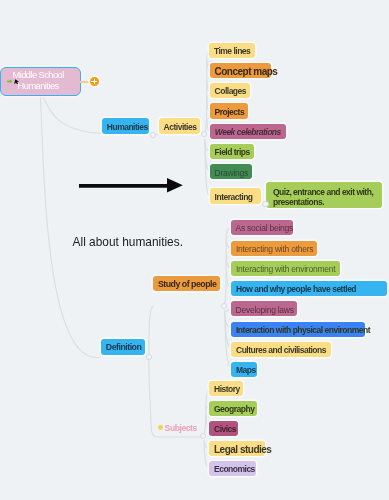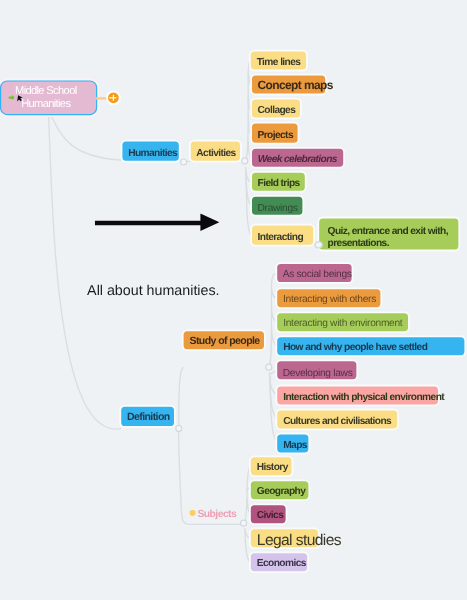--- a/index.html
+++ b/index.html
@@ -148,21 +148,21 @@
       </div>
       <div class="node" style="left: 231px; top: 260.7px; width: 108.7px; height: 15.3px; background: rgb(166, 204, 90);">
         <span style="color: rgb(76, 95, 41); font-size: 8.5px; font-weight: normal; letter-spacing: -0.25px; padding: 1.4px 5px 0px;">Interacting with environment</span>
       </div>
       <div class="node" style="left: 231px; top: 281.1px; width: 156px; height: 15.3px; background: rgb(53, 180, 240);">
         <span style="color: rgb(23, 56, 77); font-size: 8.5px; font-weight: bold; letter-spacing: -0.5px; padding: 1.4px 5px 0px;">How and why people have settled</span>
       </div>
       <div class="node" style="left: 230.6px; top: 301.2px; width: 66.1px; height: 15.3px; background: rgb(188, 103, 144);">
         <span style="color: rgb(87, 48, 68); font-size: 8.5px; font-weight: normal; letter-spacing: -0.25px; padding: 1.4px 5px 0px;">Developing laws</span>
       </div>
-      <div class="node" style="left: 231px; top: 321.6px; width: 134px; height: 15.3px; background: #fca5a5;">
+      <div class="node" style="left: 231px; top: 321.6px; width: 134px; height: 15.3px; background: #3b82f6;">
         <span style="color: rgb(46, 58, 24); font-size: 8.5px; font-weight: bold; letter-spacing: -0.5px; padding: 1.4px 5px 0px;">Interaction with physical environment</span>
       </div>
       <div class="node" style="left: 231px; top: 341.7px; width: 99.6px; height: 15.3px; background: rgb(251, 221, 134);">
         <span style="color: rgb(58, 58, 42); font-size: 8.5px; font-weight: bold; letter-spacing: -0.5px; padding: 1.4px 5px 0px;">Cultures and civilisations</span>
       </div>
       <div class="node" style="left: 231px; top: 361.8px; width: 26.3px; height: 15.3px; background: rgb(53, 180, 240);">
         <span style="color: rgb(23, 56, 77); font-size: 8.5px; font-weight: bold; letter-spacing: -0.5px; padding: 1.4px 5px 0px;">Maps</span>
       </div>
       <div class="node" style="left: 100.8px; top: 339px; width: 44.2px; height: 15.5px; background: rgb(53, 180, 240);">
         <span style="color: rgb(29, 59, 78); font-size: 8.8px; font-weight: bold; letter-spacing: -0.5px; padding: 1.4px 5px 0px;">Definition</span>
@@ -170,21 +170,21 @@
       <div class="node" style="left: 209px; top: 380.6px; width: 33.6px; height: 15.4px; background: rgb(251, 221, 134);">
         <span style="color: rgb(58, 58, 42); font-size: 8.5px; font-weight: bold; letter-spacing: -0.5px; padding: 1.4px 5px 0px;">History</span>
       </div>
       <div class="node" style="left: 209px; top: 400.6px; width: 48.4px; height: 15.4px; background: rgb(166, 204, 90);">
         <span style="color: rgb(46, 58, 24); font-size: 8.5px; font-weight: bold; letter-spacing: -0.5px; padding: 1.4px 5px 0px;">Geography</span>
       </div>
       <div class="node" style="left: 209px; top: 420.8px; width: 29px; height: 15.4px; background: rgb(176, 83, 127);">
         <span style="color: rgb(65, 31, 46); font-size: 8.5px; font-weight: bold; letter-spacing: -0.5px; padding: 1.4px 5px 0px;">Civics</span>
       </div>
       <div class="node" style="left: 209px; top: 441px; width: 56px; height: 15.4px; background: rgb(251, 221, 134);">
-        <span style="color: rgb(58, 58, 42); font-size: 13px; font-weight: normal; letter-spacing: -0.5px; padding: 1.4px 5px 0px;">Legal studies</span>
+        <span style="color: rgb(58, 58, 42); font-size: 10px; font-weight: bold; letter-spacing: -0.5px; padding: 1.4px 5px 0px;">Legal studies</span>
       </div>
       <div class="node" style="left: 209px; top: 460.8px; width: 47.4px; height: 15.4px; background: rgb(212, 195, 234);">
         <span style="color: rgb(58, 50, 72); font-size: 8.5px; font-weight: bold; letter-spacing: -0.5px; padding: 1.4px 5px 0px;">Economics</span>
       </div>
     </div>
 
   <div id="subjects-node" style="left: 158.3px; top: 425.4px; width: 37px; height: 5px;">
     <span class="sdot" style="background: rgb(251, 206, 94);"></span>
     <span class="slabel" style="color: rgb(237, 160, 180);">Subjects</span>
   </div>

